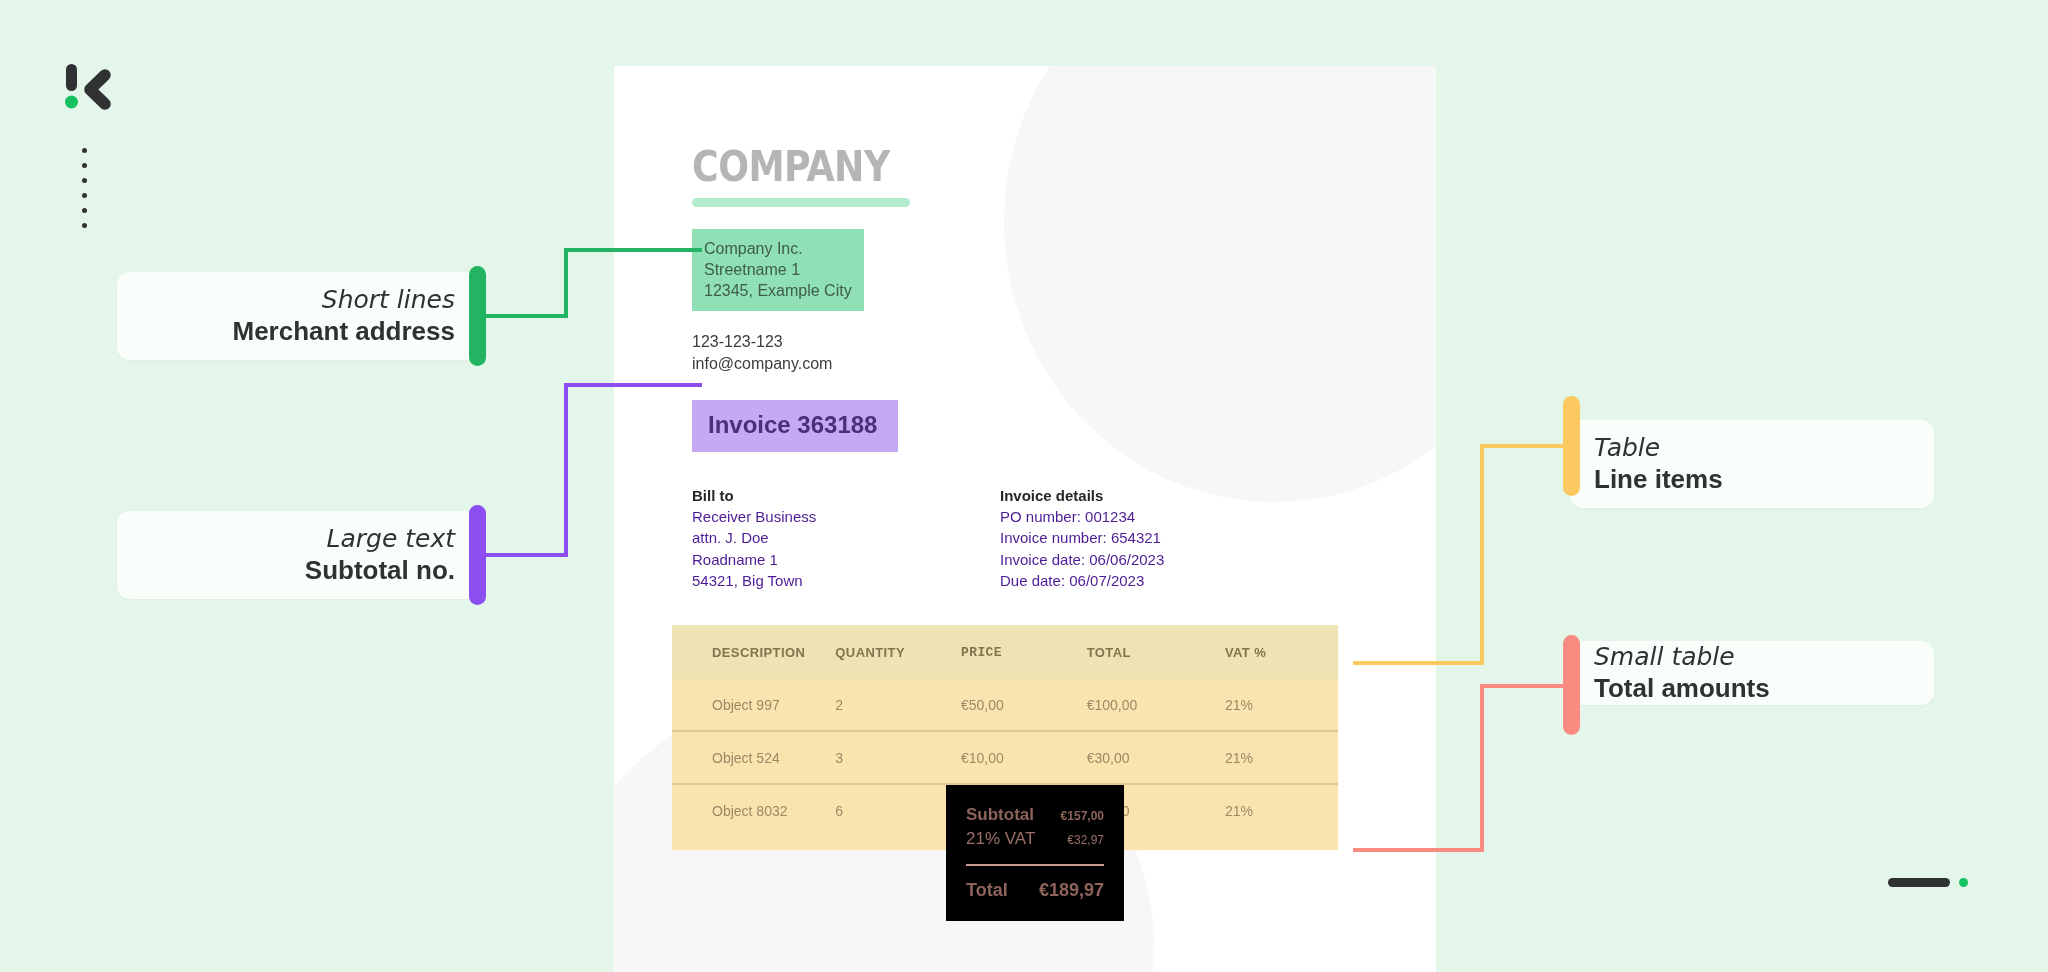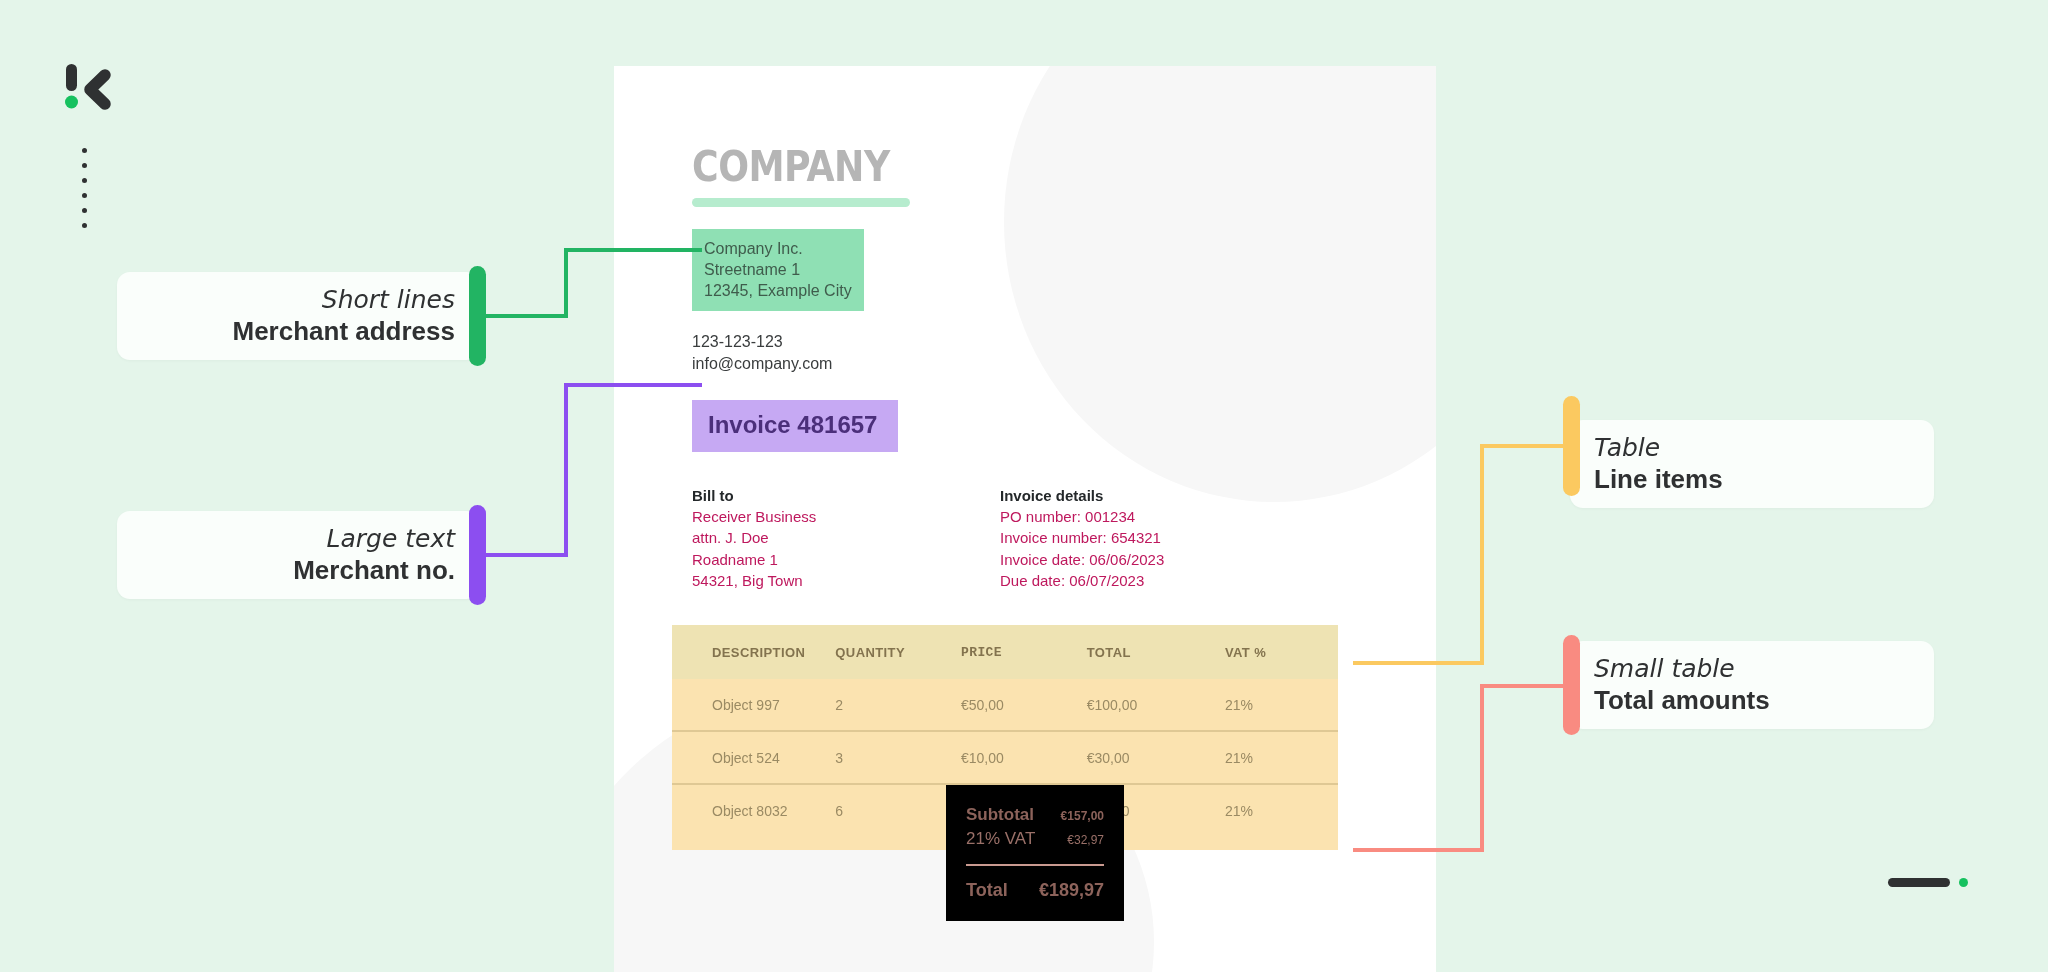--- a/index.html
+++ b/index.html
@@ -155,21 +155,21 @@
   }
   #bill-to-col { width: 308px; }
   .addr-heading {
     font-size: 15px;
     font-weight: bold;
     color: #24282a;
     line-height: 1.42;
   }
   .addr-line {
     font-size: 15px;
-    color: #be185d;
+    color: #4c1d95;
     line-height: 1.42;
   }
 
   
   #line-items {
     margin-top: 34px;
     margin-left: -20px;
     width: 666px;
     background: #fbe3b0;
     padding-bottom: 14px;
@@ -274,21 +274,21 @@
   
   #card-merchant { left: 117px; top: 272px; width: 362px; height: 88px; }
   #bar-merchant  { left: 469px; top: 266px; height: 100px; background: #22b463; }
 
   #card-invoice-no { left: 117px; top: 511px; width: 362px; height: 88px; }
   #bar-invoice-no  { left: 469px; top: 505px; height: 100px; background: #8c4ef0; }
 
   #card-line-items { left: 1570px; top: 420px; width: 364px; height: 88px; }
   #bar-line-items  { left: 1563px; top: 396px; height: 100px; background: #fbc960; }
 
-  #card-total-amounts { left: 1570px; top: 641px; width: 364px; height: 88px; text-align: center; }
+  #card-total-amounts { left: 1570px; top: 641px; width: 364px; height: 64px; text-align: center; }
   #bar-total-amounts  { left: 1563px; top: 635px; height: 100px; background: #f98b81; }
 
   
   #connectors {
     position: absolute;
     inset: 0;
     width: 2048px;
     height: 972px;
     z-index: 4;
     pointer-events: none;
@@ -344,21 +344,21 @@
         <div>Company Inc.</div>
         <div>Streetname 1</div>
         <div>12345, Example City</div>
       </div>
 
       <div id="merchant-contact">
         <div>123-123-123</div>
         <div>info@company.com</div>
       </div>
 
-      <div id="invoice-number-badge">Invoice 481657</div>
+      <div id="invoice-number-badge">Invoice 363188</div>
 
       <div id="address-columns">
         <div id="bill-to-col">
           <div class="addr-heading">Bill to</div>
           <div class="addr-line">Receiver Business</div>
           <div class="addr-line">attn. J. Doe</div>
           <div class="addr-line">Roadname 1</div>
           <div class="addr-line">54321, Big Town</div>
         </div>
         <div id="invoice-details-col">
@@ -427,21 +427,21 @@
 
   <div class="anno-bar" id="bar-merchant"></div>
   <div class="anno-card anno-left" id="card-merchant">
     <div class="anno-sub">Short lines</div>
     <div class="anno-title">Merchant address</div>
   </div>
 
   <div class="anno-bar" id="bar-invoice-no"></div>
   <div class="anno-card anno-left" id="card-invoice-no">
     <div class="anno-sub">Large text</div>
-    <div class="anno-title">Merchant no.</div>
+    <div class="anno-title">Subtotal no.</div>
   </div>
 
   <div class="anno-bar" id="bar-line-items"></div>
   <div class="anno-card anno-right" id="card-line-items">
     <div class="anno-sub">Table</div>
     <div class="anno-title">Line items</div>
   </div>
 
   <div class="anno-bar" id="bar-total-amounts"></div>
   <div class="anno-card anno-right" id="card-total-amounts">

